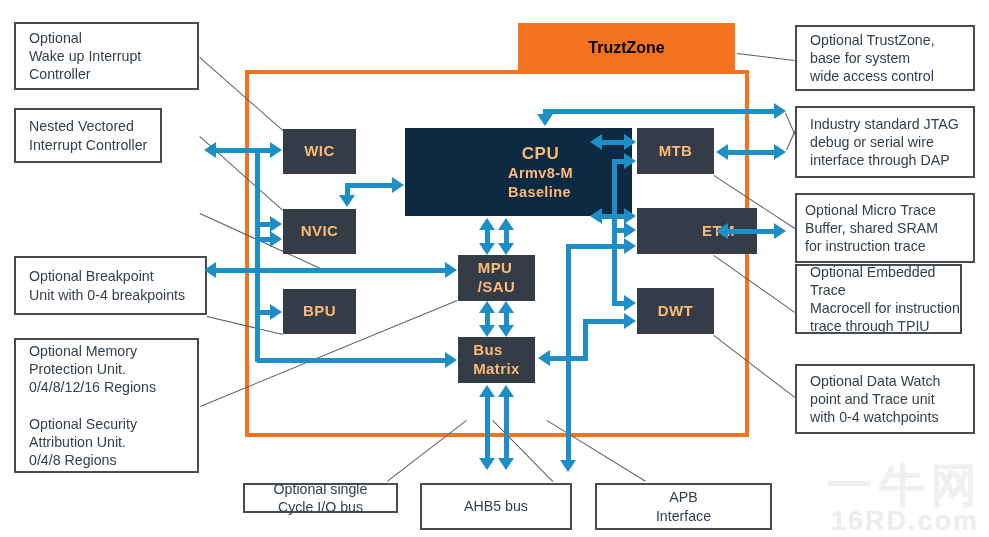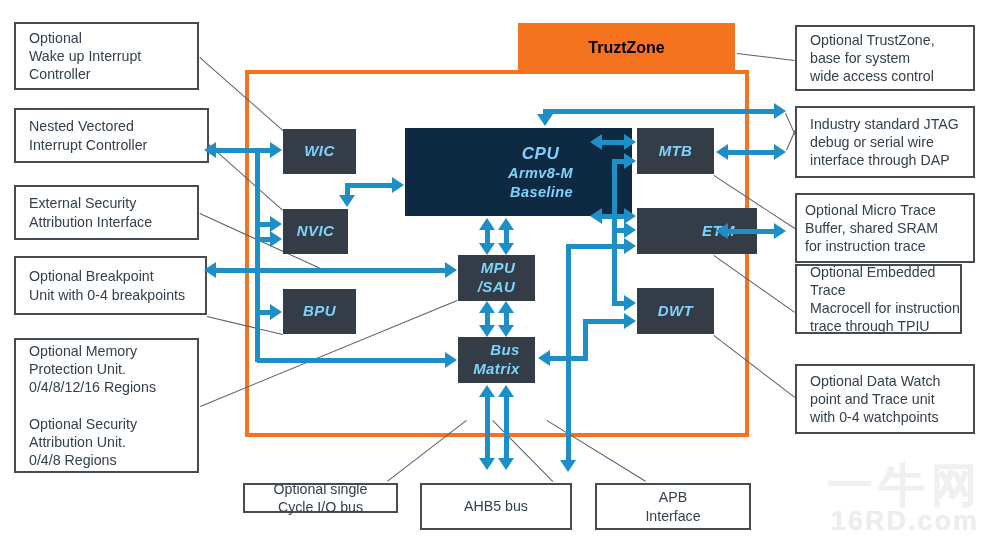--- a/index.html
+++ b/index.html
@@ -13,51 +13,51 @@
   #watermark{position:absolute;right:6px;bottom:2px;z-index:0;text-align:center;
     color:#f0f0f2;line-height:1.0;user-select:none;}
   #watermark .wm1{font-size:46px;font-weight:bold;letter-spacing:6px;text-shadow:0 0 1px #e9e9ec;}
   #watermark .wm2{font-size:27px;font-weight:bold;letter-spacing:2px;color:#ededf0;text-shadow:0 0 1px #e9e9ec;}
   
   #soc-rect{position:absolute;left:245px;top:70px;width:496px;height:359px;
     border:4px solid var(--orange);z-index:2;}
   #tz-banner{position:absolute;left:518px;top:23px;width:217px;height:49px;background:var(--orange);
     color:#000000;font-size:16px;font-weight:bold;display:flex;align-items:center;justify-content:center;z-index:2;}
   
-  .blk{position:absolute;background:var(--slate);color:#7dd3fc;display:flex;align-items:center;justify-content:center;
-    text-align:right;font-size:15px;font-weight:600;letter-spacing:.4px;white-space:pre-line;line-height:1.25;z-index:5;font-style:italic;}
+  .blk{position:absolute;background:var(--slate);color:#fdba74;display:flex;align-items:center;justify-content:center;
+    text-align:left;font-size:15px;font-weight:600;letter-spacing:.4px;white-space:pre-line;line-height:1.25;z-index:5;}
   #blk-wic {left:283px;top:129px;width:73px;height:45px;}
-  #blk-nvic{left:283px;top:209px;width:65px;height:45px;}
+  #blk-nvic{left:283px;top:209px;width:73px;height:45px;}
   #blk-bpu {left:283px;top:289px;width:73px;height:45px;}
   #blk-mpu {left:458px;top:255px;width:77px;height:46px;}
   #blk-bus {left:458px;top:337px;width:77px;height:46px;}
   #blk-mtb {left:637px;top:128px;width:77px;height:46px;}
   #blk-etm {left:637px;top:208px;width:77px;height:46px;padding-left:43px;}
   #blk-dwt {left:637px;top:288px;width:77px;height:46px;}
   #blk-cpu {left:405px;top:128px;width:183px;height:88px;background:var(--navy);flex-direction:column;z-index:5;padding-left:44px;}
   #blk-cpu .cpu-t{font-size:17px;font-weight:bold;letter-spacing:.5px;}
   #blk-cpu .cpu-s{font-size:14.5px;font-weight:600;white-space:pre-line;line-height:1.3;}
   
   .callout{position:absolute;background:#fff;border:2px solid var(--boxborder);color:var(--ink);
     font-size:14.2px;line-height:1.28;white-space:pre-line;display:flex;align-items:center;
     padding:0 0 0 13px;box-sizing:border-box;z-index:4;}
   .callout.center{justify-content:center;text-align:center;padding:0;}
   #co-wakeup {left:14px;top:22px; width:185px;height:68px;}
-  #co-nvic   {left:14px;top:108px;width:195px;height:55px;}
+  #co-nvic   {left:14px;top:108px;width:148px;height:55px;}
   #co-esai   {left:14px;top:185px;width:185px;height:55px;}
   #co-bpu    {left:14px;top:256px;width:193px;height:59px;}
   #co-mpu    {left:14px;top:338px;width:185px;height:135px;}
   #co-tz     {left:795px;top:25px; width:180px;height:66px;}
   #co-jtag   {left:795px;top:106px;width:180px;height:72px;}
   #co-mtb    {left:795px;top:193px;width:180px;height:70px;padding-left:8px;}
   #co-etm    {left:795px;top:264px;width:167px;height:70px;}
   #co-dwt    {left:795px;top:364px;width:180px;height:70px;}
   #bb-io     {left:243px;top:483px;width:155px;height:30px;}
   #bb-ahb5   {left:420px;top:483px;width:152px;height:47px;}
-  #bb-apb    {left:595px;top:483px;width:156px;height:47px;}
+  #bb-apb    {left:595px;top:483px;width:177px;height:47px;}
   
   .bl{position:absolute;background:var(--blue);z-index:6;}
   .ah{position:absolute;width:0;height:0;z-index:6;}
   .ah-r{border-top:8px solid transparent;border-bottom:8px solid transparent;border-left:12px solid var(--blue);}
   .ah-l{border-top:8px solid transparent;border-bottom:8px solid transparent;border-right:12px solid var(--blue);}
   .ah-d{border-left:8px solid transparent;border-right:8px solid transparent;border-top:12px solid var(--blue);}
   .ah-u{border-left:8px solid transparent;border-right:8px solid transparent;border-bottom:12px solid var(--blue);}
   
   .conn{position:absolute;height:0;border-top:1.4px solid var(--connector);transform-origin:0 0;z-index:3;}
 </style>
@@ -88,22 +88,20 @@
     <div class="cpu-t">CPU</div>
     <div class="cpu-s">Armv8-M
 Baseline</div>
   </div>
 
   <div class="callout" id="co-wakeup">Optional
 Wake up Interrupt
 Controller</div>
   <div class="callout" id="co-nvic">Nested Vectored
 Interrupt Controller</div>
-  <div class="callout" id="co-esai">External Security
-Attribution Interface</div>
   <div class="callout" id="co-bpu">Optional Breakpoint
 Unit with 0-4 breakpoints</div>
   <div class="callout" id="co-mpu">Optional Memory
 Protection Unit.
 0/4/8/12/16 Regions
 
 Optional Security
 Attribution Unit.
 0/4/8 Regions</div>
 

